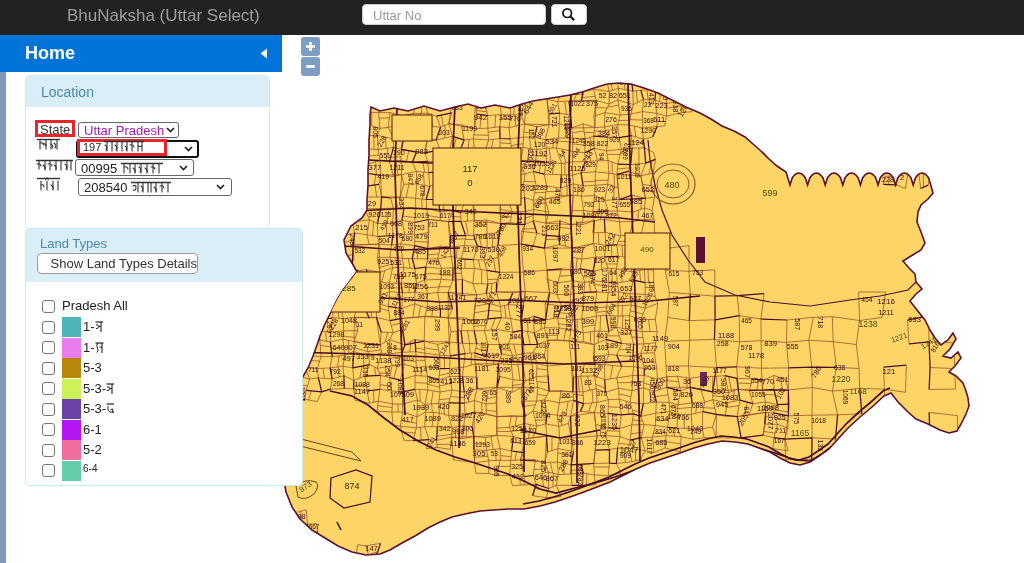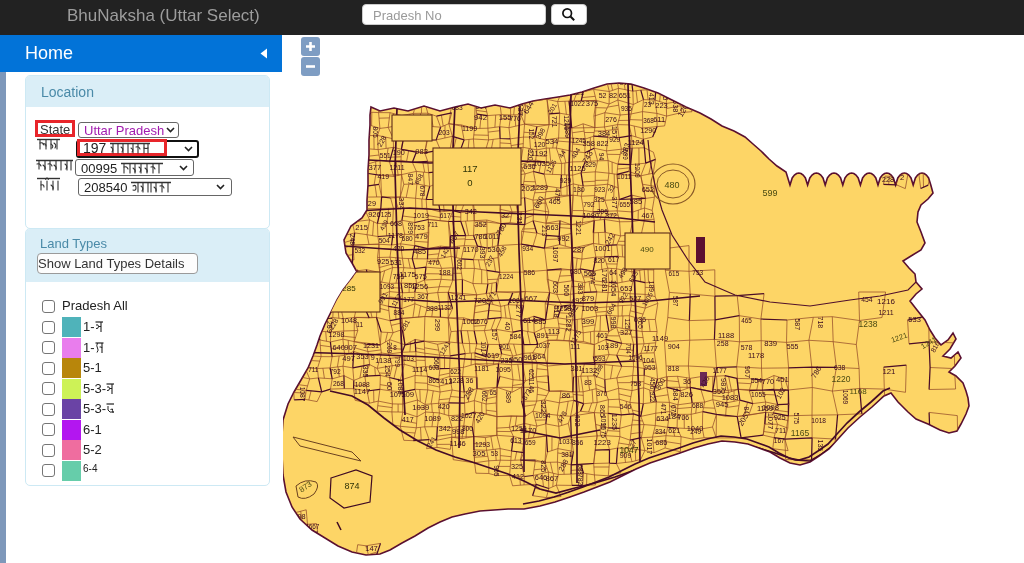--- a/index.html
+++ b/index.html
@@ -450,29 +450,29 @@
 <text x="628.0" y="150.0" font-size="7.5" fill="#38091f" font-family="Liberation Sans, sans-serif" text-anchor="middle" transform="rotate(-70 628.0 150.0)">383</text>
 <text x="592.0" y="106.0" font-size="7.5" fill="#38091f" font-family="Liberation Sans, sans-serif" text-anchor="middle">375</text>
 </g>
 </svg>
 
 <div class="abs" style="left:0;top:35px;width:283px;height:528px;background:#fff"></div>
 
 <div class="abs" style="left:0;top:0;width:1024px;height:35px;background:#222"></div>
 <div class="abs" style="left:67px;top:6px;font-size:17px;color:#9d9d9d">BhuNaksha (Uttar Select)</div>
 <div class="abs" style="left:362px;top:4px;width:184px;height:21px;background:#fff;border:1px solid #ccc;border-radius:4px"></div>
-<div class="abs" style="left:373px;top:8px;font-size:13px;color:#9a9a9a">Pradesh No</div>
+<div class="abs" style="left:373px;top:8px;font-size:13px;color:#9a9a9a">Uttar No</div>
 <div class="abs" style="left:551px;top:4px;width:36px;height:21px;background:#fff;border:1px solid #ccc;border-radius:4px"></div>
 <svg class="abs" style="left:561px;top:7px" width="15" height="15" viewBox="0 0 15 15">
     <circle cx="6.2" cy="6.2" r="4.3" fill="none" stroke="#111" stroke-width="1.7"></circle>
     <line x1="9.5" y1="9.5" x2="13.2" y2="13.2" stroke="#111" stroke-width="2"></line>
   </svg>
 
 <div class="abs" style="left:0;top:35px;width:282px;height:37px;background:#0273d8"></div>
-<div class="abs" style="left:25px;top:43px;font-size:18px;font-weight:normal;color:#fff">Home</div>
+<div class="abs" style="left:25px;top:43px;font-size:18px;font-weight:bold;color:#fff">Home</div>
 <svg class="abs" style="left:259px;top:48px" width="10" height="11" viewBox="0 0 10 11">
     <path d="M8 0.5 L1.5 5.5 L8 10.5 Z" fill="#fff"></path>
   </svg>
 
 <div class="abs" style="left:0;top:72px;width:6px;height:491px;background:#7e98ba"></div>
 
 <div class="abs" style="left:25px;top:75px;width:245px;height:154px;border:1px solid #cde9f4;border-radius:5px;background:#fff">
   <div style="position:absolute;left:0;top:0;width:100%;height:31px;background:#daeef7;border-radius:4px 4px 0 0"></div>
   <div style="position:absolute;left:15px;top:8px;font-size:14px;color:#4a8aa8">Location</div>
 
@@ -493,21 +493,21 @@
         <path d="M14 2 V11" stroke="#333" stroke-width="1.1" fill="none" stroke-linecap="round"></path>
         <path d="M14 6 Q17 8 15 10" stroke="#333" stroke-width="1.1" fill="none" stroke-linecap="round"></path>
         <path d="M20 2 V11" stroke="#333" stroke-width="1.1" fill="none" stroke-linecap="round"></path>
         <path d="M17 5 Q20 7 18 10" stroke="#333" stroke-width="1.1" fill="none" stroke-linecap="round"></path>
       </svg></div>
   <div style="position:absolute;left:50px;top:64px;width:123px;height:18px;border:2px solid #111;border-radius:3px;background:#fff"></div>
   <svg style="position:absolute;left:158px;top:70px" width="9" height="6" viewBox="0 0 9 6">
       <path d="M1 1 L4.5 4.5 L8 1" stroke="#222" stroke-width="1.6" fill="none"></path>
     </svg>
   <div style="position:absolute;left:51px;top:63px;width:90px;height:17px;border:3px solid #e8252a;background:#fff"></div>
-  <div style="position:absolute;left:57px;top:64px;font-size:14px;color:#222;white-space:nowrap">197 <svg width="40" height="13" viewBox="0 0 40 13" style="vertical-align:-2px">
+  <div style="position:absolute;left:57px;top:64px;font-size:11px;color:#222;white-space:nowrap">197 <svg width="40" height="13" viewBox="0 0 40 13" style="vertical-align:-2px">
         <path d="M0 1.5 H40" stroke="#333" stroke-width="1.4" fill="none"></path>
         <path d="M3 2 V11" stroke="#333" stroke-width="1.1" fill="none" stroke-linecap="round"></path>
         <path d="M1 5 Q4 7 2 10" stroke="#333" stroke-width="1.1" fill="none" stroke-linecap="round"></path>
         <path d="M8 2 V11" stroke="#333" stroke-width="1.1" fill="none" stroke-linecap="round"></path>
         <path d="M13 2 V11" stroke="#333" stroke-width="1.1" fill="none" stroke-linecap="round"></path>
         <path d="M11 5 Q14 7 12 10" stroke="#333" stroke-width="1.1" fill="none" stroke-linecap="round"></path>
         <path d="M18 2 V11" stroke="#333" stroke-width="1.1" fill="none" stroke-linecap="round"></path>
         <path d="M23 2 V11" stroke="#333" stroke-width="1.1" fill="none" stroke-linecap="round"></path>
         <path d="M21 6 Q24 8 22 10" stroke="#333" stroke-width="1.1" fill="none" stroke-linecap="round"></path>
         <path d="M28 2 V11" stroke="#333" stroke-width="1.1" fill="none" stroke-linecap="round"></path>
@@ -576,45 +576,45 @@
         <path d="M23 6 Q26 8 25 10" stroke="#333" stroke-width="1.1" fill="none" stroke-linecap="round"></path>
         <path d="M31 2 V11" stroke="#333" stroke-width="1.1" fill="none" stroke-linecap="round"></path>
         <path d="M29 5 Q32 4 33 7" stroke="#333" stroke-width="1.1" fill="none" stroke-linecap="round"></path>
         <path d="M37 2 V11" stroke="#333" stroke-width="1.1" fill="none" stroke-linecap="round"></path>
       </svg></div>
   <svg style="position:absolute;left:190px;top:108px" width="9" height="6" viewBox="0 0 9 6">
       <path d="M1 1 L4.5 4.5 L8 1" stroke="#222" stroke-width="1.6" fill="none"></path>
     </svg>
 </div>
 
-<div class="abs" style="left:25px;top:228px;width:245px;height:258px;border:1px solid #cde9f4;border-radius:5px;background:#fff">
+<div class="abs" style="left:25px;top:228px;width:278px;height:258px;border:1px solid #cde9f4;border-radius:5px;background:#fff">
   <div style="position:absolute;left:0;top:0;width:100%;height:53px;background:#daeef7;border-radius:4px 4px 0 0"></div>
   <div style="position:absolute;left:14px;top:7px;font-size:13px;color:#4a8aa8">Land Types</div>
-  <div style="position:absolute;left:11px;top:24px;width:161px;height:21px;background:#fdfdfd;border:1px solid #9a9a9a;border-radius:4px;font-size:13px;color:#333;text-align:left;line-height:19px">Show Land Types Details</div>
+  <div style="position:absolute;left:11px;top:24px;width:161px;height:21px;background:#fdfdfd;border:1px solid #9a9a9a;border-radius:4px;font-size:13px;color:#333;text-align:right;line-height:19px">Show Land Types Details</div>
   <div style="position:absolute;left:16px;top:71px;width:13px;height:13px;border:1.5px solid #767676;border-radius:3px;background:#fff"></div>
 <div style="position:absolute;left:36px;top:69px;font-size:13px;color:#222">Pradesh All</div>
 <div style="position:absolute;left:16px;top:91.5px;width:13px;height:13px;border:1.5px solid #767676;border-radius:3px;background:#fff"></div>
 <div style="position:absolute;left:36px;top:88px;width:19px;height:20px;background:#4fb3ba"></div>
 <div style="position:absolute;left:57px;top:90px;font-size:13px;color:#222;white-space:nowrap">1-<svg width="9" height="12" viewBox="0 0 9 12" style="vertical-align:-2px">
         <path d="M0.5 1 H8" stroke="#222" stroke-width="1.2" fill="none"></path>
         <path d="M6 1 V11" stroke="#222" stroke-width="1.1" fill="none"></path>
         <path d="M1 4 Q3.5 3 3.5 5.5 Q3.5 8 1 7.5" stroke="#222" stroke-width="1" fill="none"></path>
         <path d="M3.5 5.5 L6 5.5" stroke="#222" stroke-width="1" fill="none"></path>
       </svg></div>
 <div style="position:absolute;left:16px;top:112.0px;width:13px;height:13px;border:1.5px solid #767676;border-radius:3px;background:#fff"></div>
 <div style="position:absolute;left:36px;top:108.5px;width:19px;height:20px;background:#e97ded"></div>
 <div style="position:absolute;left:57px;top:110.5px;font-size:13px;color:#222;white-space:nowrap">1-<svg width="9" height="12" viewBox="0 0 9 12" style="vertical-align:-2px">
         <path d="M0.5 1 H8.5" stroke="#222" stroke-width="1.2" fill="none"></path>
         <path d="M2.5 1 Q1 4 2.5 6 Q4 8 2 10.5" stroke="#222" stroke-width="1" fill="none"></path>
         <path d="M7 1 V11" stroke="#222" stroke-width="1.1" fill="none"></path>
         <path d="M4.5 5 Q7 4.5 7 6" stroke="#222" stroke-width="1" fill="none"></path>
       </svg></div>
 <div style="position:absolute;left:16px;top:132.5px;width:13px;height:13px;border:1.5px solid #767676;border-radius:3px;background:#fff"></div>
 <div style="position:absolute;left:36px;top:129.0px;width:19px;height:20px;background:#b8860b"></div>
-<div style="position:absolute;left:57px;top:131.0px;font-size:13px;color:#222;white-space:nowrap">5-1</div>
+<div style="position:absolute;left:57px;top:131.0px;font-size:13px;color:#222;white-space:nowrap">5-3</div>
 <div style="position:absolute;left:16px;top:153.0px;width:13px;height:13px;border:1.5px solid #767676;border-radius:3px;background:#fff"></div>
 <div style="position:absolute;left:36px;top:149.5px;width:19px;height:20px;background:#cdf257"></div>
 <div style="position:absolute;left:57px;top:151.5px;font-size:13px;color:#222;white-space:nowrap">5-3-<svg width="9" height="12" viewBox="0 0 9 12" style="vertical-align:-2px">
         <path d="M0.5 1 H8" stroke="#222" stroke-width="1.2" fill="none"></path>
         <path d="M6 1 V11" stroke="#222" stroke-width="1.1" fill="none"></path>
         <path d="M1 4 Q3.5 3 3.5 5.5 Q3.5 8 1 7.5" stroke="#222" stroke-width="1" fill="none"></path>
         <path d="M3.5 5.5 L6 5.5" stroke="#222" stroke-width="1" fill="none"></path>
       </svg></div>
 <div style="position:absolute;left:16px;top:173.5px;width:13px;height:13px;border:1.5px solid #767676;border-radius:3px;background:#fff"></div>
 <div style="position:absolute;left:36px;top:170.0px;width:19px;height:20px;background:#6a43a5"></div>

